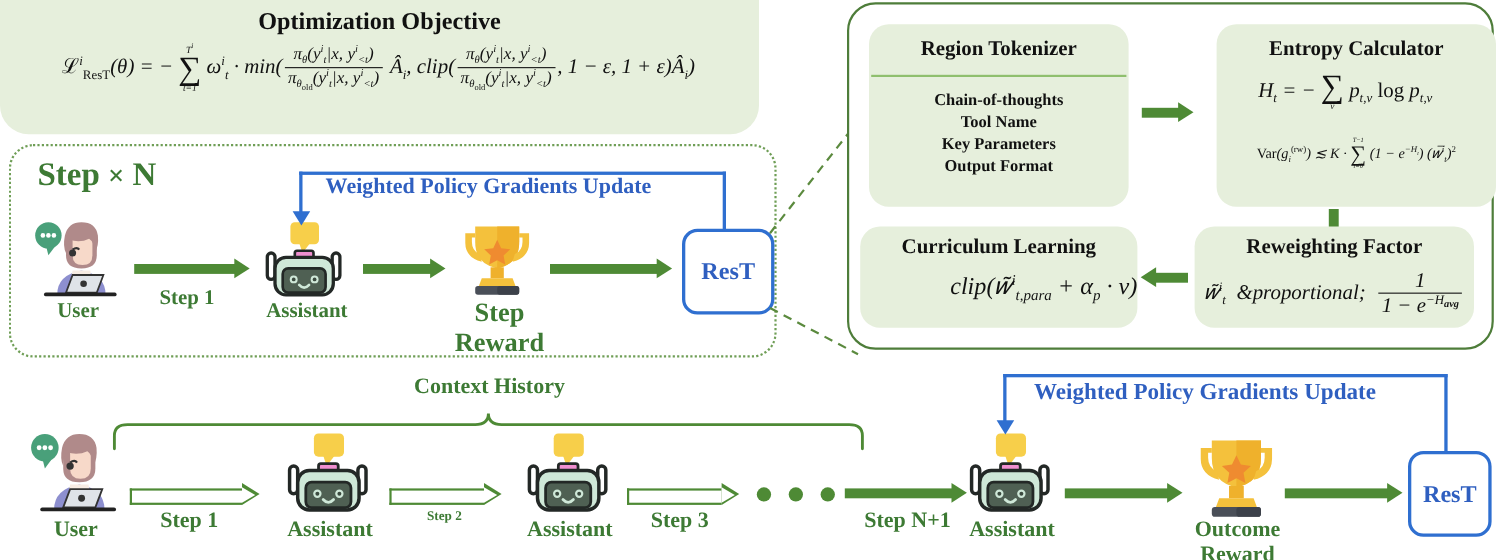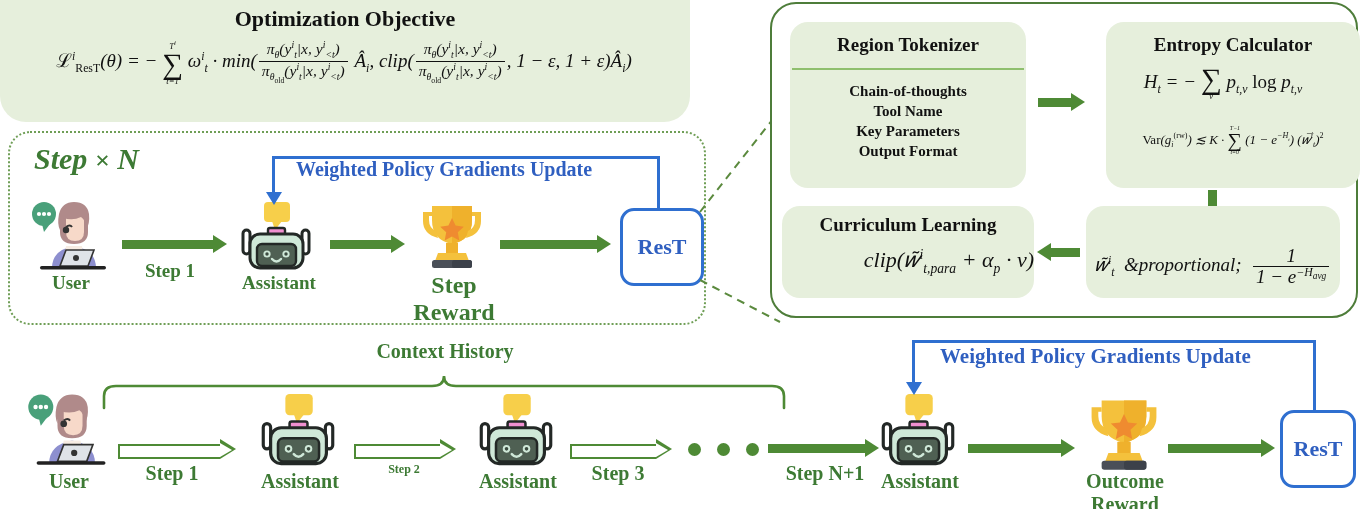--- a/index.html
+++ b/index.html
@@ -2,21 +2,21 @@
 <html><head>
 <meta charset="utf-8">
 <style>
   html,body{margin:0;padding:0;background:#ffffff;}
   body{width:1360px;height:509px;position:relative;overflow:hidden;
        font-family:"Liberation Serif",serif;color:#111;}
   .abs{position:absolute;}
 
   
   .hdr-bold{font-weight:bold;color:#111;text-align:center;}
-  .green-lbl{color:#3d7a34;font-weight:bold;font-family:"Liberation Serif",serif;font-style:italic;}
+  .green-lbl{color:#3d7a34;font-weight:bold;font-family:"Liberation Serif",serif;}
   .blue-lbl{color:#2f5fc0;font-weight:bold;font-family:"Liberation Serif",serif;}
 
   
   #opt-panel{left:0;top:0;width:690px;height:122px;
              background:#e6efdc;border-radius:0 0 26px 26px;}
   #opt-title{left:0;top:6px;width:690px;font-size:22px;}
   #opt-eq{left:8px;top:40px;width:672px;text-align:center;}
 
   
   .math{font-family:"Liberation Serif",serif;font-style:italic;color:#111;
@@ -238,26 +238,27 @@
         <span class="lim">t=0</span>
       </span>
       (1 − e<sup>−H<sub>t</sub></sup>) (𝑤̅<sup>i</sup><sub>t</sub>)<sup style="font-style:normal;">2</sup>
     </span>
   </div>
 </div>
 
 <div class="garrow-down" style="left:1208px;top:190px;height:18px;"></div>
 
 <div class="gbox" id="box-reweight">
+  <div class="gbox-title" style="top:8px;">Reweighting Factor</div>
   <div class="abs" style="left:0;top:40px;width:254px;text-align:center;">
     <span class="math" style="font-size:19px;">
       𝑤̃<sup>i</sup><sub>t</sub> &nbsp;&amp;proportional;&nbsp;
       <span class="frac" style="font-size:1em;">
         <span class="num">1</span>
-        <span class="den">1 − e<sup>−H<sub style="font-size:.8em;">avg</sub></sup></span>
+        <span class="den">1 − e<sup>−H<sub style="font-size:.8em;font-weight:bold;">avg</sub></sup></span>
       </span>
     </span>
   </div>
 </div>
 
 <div class="garrow-left" style="left:1050px;top:248px;width:30px;"></div>
 
 <div class="gbox" id="box-curric">
   <div class="gbox-title" style="top:8px;">Curriculum Learning</div>
   <div class="abs" style="left:0;top:42px;width:252px;text-align:right;">

